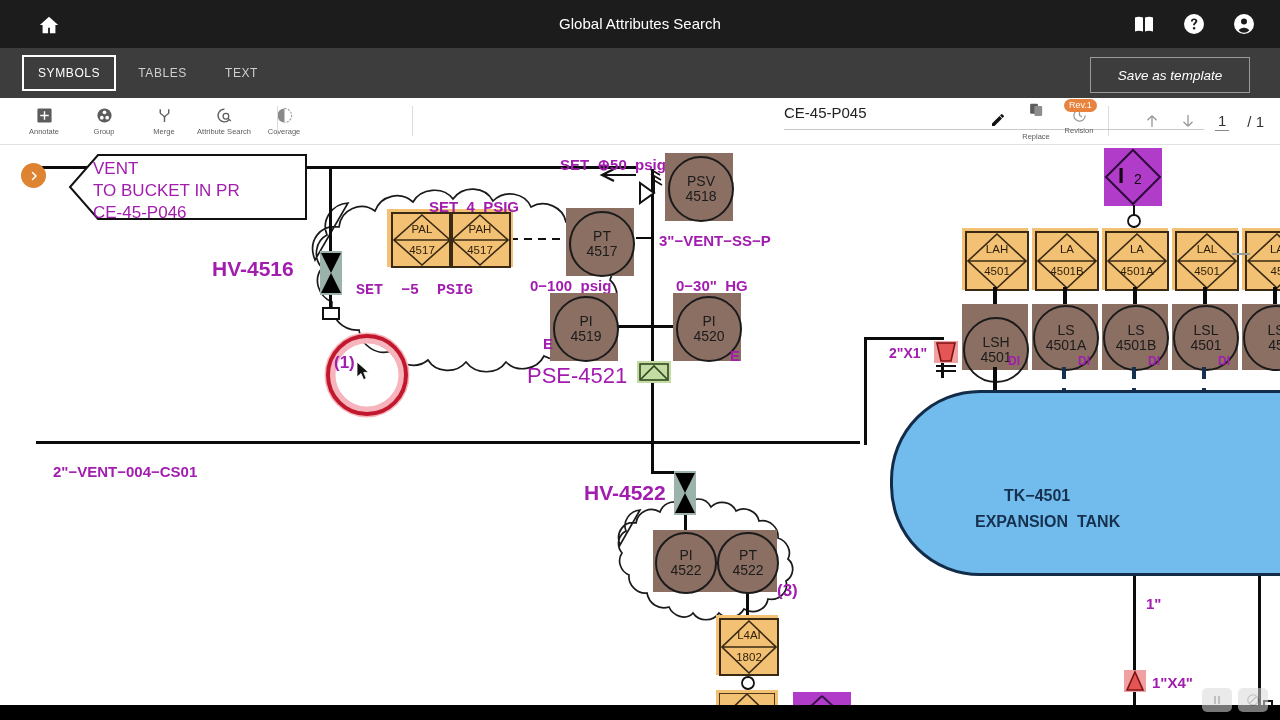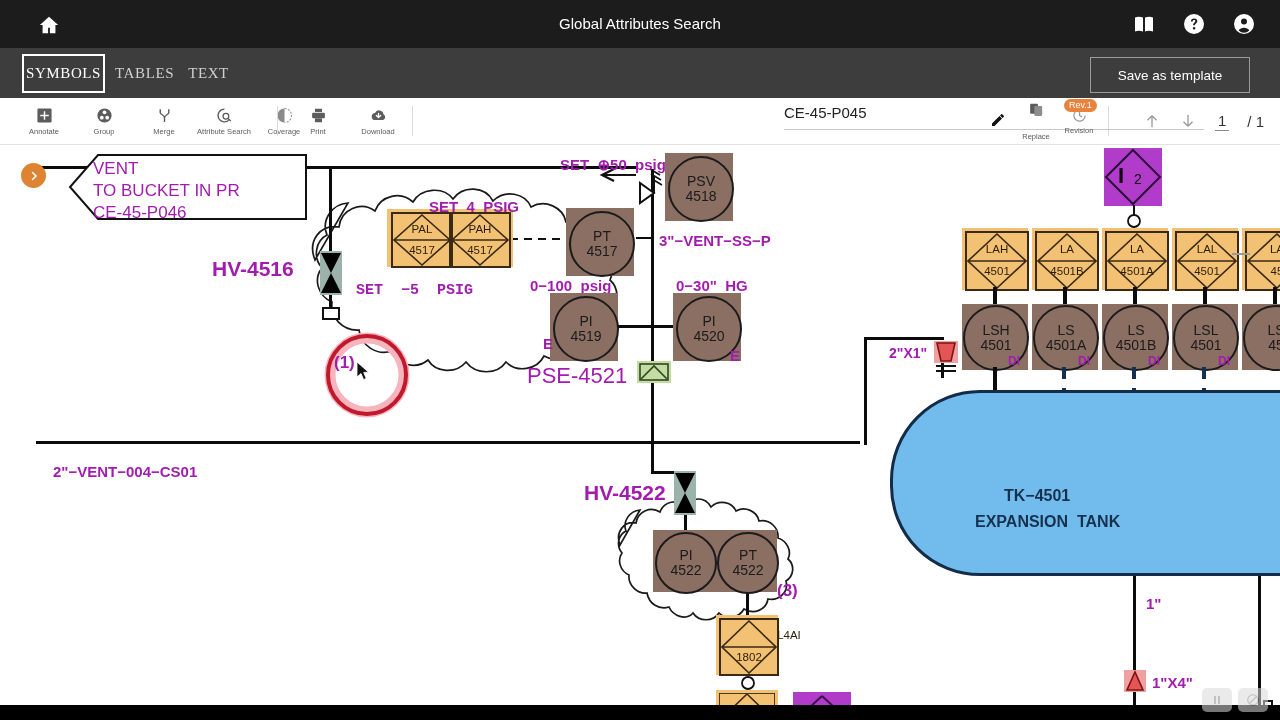--- a/index.html
+++ b/index.html
@@ -10,26 +10,26 @@
   .topbar{position:absolute;left:0;top:0;width:1280px;height:48px;background:#1c1c1c;}
   .home-btn{position:absolute;left:36px;top:14px;width:26px;height:22px;cursor:pointer;}
   .app-title{position:absolute;left:0;top:0;width:1280px;height:48px;line-height:48px;
              text-align:center;color:#ffffff;font-size:15px;}
   .hdr-icons{position:absolute;right:24px;top:0;height:48px;display:flex;align-items:center;gap:26px;}
   .hdr-icons .ic{width:24px;height:24px;cursor:pointer;display:block;}
 
   
   .tabbar{position:absolute;left:0;top:48px;width:1280px;height:50px;background:#3d3d3d;}
   .tabs{position:absolute;left:22px;top:0;height:50px;display:flex;align-items:center;gap:6px;}
-  .tab{color:#cfcfcf;font-size:15px;letter-spacing:.6px;padding:9px 2px;cursor:pointer;
-       border:2px solid transparent;background:transparent;font-family:Liberation Serif, serif;}
+  .tab{color:#cfcfcf;font-size:12px;letter-spacing:.6px;padding:9px 14px;cursor:pointer;
+       border:2px solid transparent;background:transparent;}
   .tab.active{color:#ffffff;border:2px solid #ffffff;}
   .save-tpl{position:absolute;right:30px;top:57px;height:34px;min-width:158px;
             border:1px solid #9a9a9a;color:#ffffff;background:transparent;font-size:13.5px;
-            display:flex;align-items:center;justify-content:center;cursor:pointer;}
+            display:flex;align-items:center;justify-content:center;cursor:pointer;font-style:italic;}
 
   
   .toolstrip{position:absolute;left:0;top:98px;width:1280px;height:46px;background:#ffffff;
              border-bottom:1px solid #e2e2e2;}
   .tgroup{position:absolute;top:0;height:46px;display:flex;align-items:flex-end;}
   .tool{width:60px;height:46px;display:flex;flex-direction:column;align-items:center;
         justify-content:center;cursor:pointer;}
   .tool svg{display:block;}
   .tool .lbl{font-size:7.5px;color:#5c5c5c;margin-top:3px;white-space:nowrap;}
   .divider{position:absolute;top:8px;width:1px;height:30px;background:#dcdcdc;}
@@ -165,37 +165,20 @@
         <svg width="17" height="17" viewBox="0 0 24 24">
             <path d="M12 2a10 10 0 0 0 0 20z" fill="#8a8a8a"></path>
             <path d="M12 2a10 10 0 0 1 0 20" fill="none" stroke="#9a9a9a" stroke-width="1.6" stroke-dasharray="3 2"></path>
           </svg>
         <span class="lbl">Coverage</span>
       </div>
     </div>
 
     <div class="divider" style="left:277px;"></div>
 
-    <div class="tgroup" style="left:288px;">
-      <div class="tool">
-        <svg width="17" height="17" viewBox="0 0 24 24" fill="#5c5c5c">
-            <rect x="7" y="2.5" width="10" height="4.5"></rect>
-            <rect x="3" y="8" width="18" height="8" rx="1.5"></rect>
-            <rect x="7" y="16" width="10" height="5.5"></rect>
-          </svg>
-        <span class="lbl">Print</span>
-      </div>
-      <div class="tool">
-        <svg width="17" height="17" viewBox="0 0 24 24" fill="#5c5c5c">
-            <path d="M19 10.2A6.2 6.2 0 0 0 7.1 8.6 5 5 0 0 0 6.5 18.5h12a4.6 4.6 0 0 0 .5-8.3z"></path>
-            <path d="M12 9v6m0 0l-3-3m3 3l3-3" stroke="#fff" stroke-width="1.8" fill="none" stroke-linecap="round"></path>
-          </svg>
-        <span class="lbl">Download</span>
-      </div>
-    </div>
 
     <div class="divider" style="left:412px;"></div>
     <div class="divider" style="left:1108px;"></div>
   </div>
 
   <div class="docfield">
     <div class="docname">CE-45-P045</div>
   </div>
   <div class="pencil">
     <svg width="16" height="16" viewBox="0 0 24 24" fill="#111">
@@ -385,21 +368,21 @@
       <span>PT</span>
       <span>4522</span>
     </div>
     <div class="dl tagtxt" style="left:777px;top:436px;font-size:17px;">(3)</div>
 
     <div class="hl hl-orange" style="left:716px;top:470px;width:62px;height:60px;"></div>
     <div class="dmbox" style="left:719px;top:473px;width:56px;height:54px;">
       <svg class="dm" viewBox="0 0 56 54" preserveAspectRatio="none">
           <path d="M28 1 L55 27 L28 53 L1 27 Z M1 27 L55 27" fill="none" stroke="#3a2a14" stroke-width="1.6"></path>
         </svg>
-      <div class="t1" style="top:9px;padding-left:40px;">L4AI</div>
+      <div class="t1" style="top:9px;">L4AI</div>
       <div class="t2" style="top:31px;">1802</div>
     </div>
     <svg style="position:absolute;left:740px;top:530px;" width="16" height="16">
       <circle cx="8" cy="8" r="6" fill="#fff" stroke="#111" stroke-width="1.8"></circle>
     </svg>
     <div class="hl hl-orange" style="left:716px;top:545px;width:62px;height:30px;"></div>
     <svg style="position:absolute;left:719px;top:548px;" width="56" height="28">
       <rect x="0" y="0" width="56" height="28" fill="none" stroke="#3a2a14" stroke-width="1.8"></rect>
       <path d="M28 1 L55 27 M28 1 L1 27" fill="none" stroke="#3a2a14" stroke-width="1.6"></path>
     </svg>
@@ -466,21 +449,21 @@
     </div>
     <div class="line" style="left:1232px;top:108px;width:18px;height:2px;background:#9a9a9a;"></div>
 
     <div class="line" style="left:993px;top:142px;width:4px;height:18px;"></div>
     <div class="line" style="left:1063px;top:142px;width:4px;height:18px;"></div>
     <div class="line" style="left:1133px;top:142px;width:4px;height:18px;"></div>
     <div class="line" style="left:1203px;top:142px;width:4px;height:18px;"></div>
     <div class="line" style="left:1273px;top:142px;width:4px;height:18px;"></div>
 
     <div class="hl hl-brown" style="left:962px;top:159px;width:66px;height:66px;"></div>
-    <div class="bubble" style="left:963px;top:160px;width:62px;height:62px;">
+    <div class="bubble" style="left:963px;top:172px;width:62px;height:62px;">
       <span>LSH</span>
       <span>4501</span>
     </div>
     <div class="dl tagtxt" style="left:1008px;top:209px;font-size:12px;">DI</div>
 
     <div class="hl hl-brown" style="left:1032px;top:159px;width:66px;height:66px;"></div>
     <div class="bubble" style="left:1033px;top:160px;width:62px;height:62px;">
       <span>LS</span>
       <span>4501A</span>
     </div>

